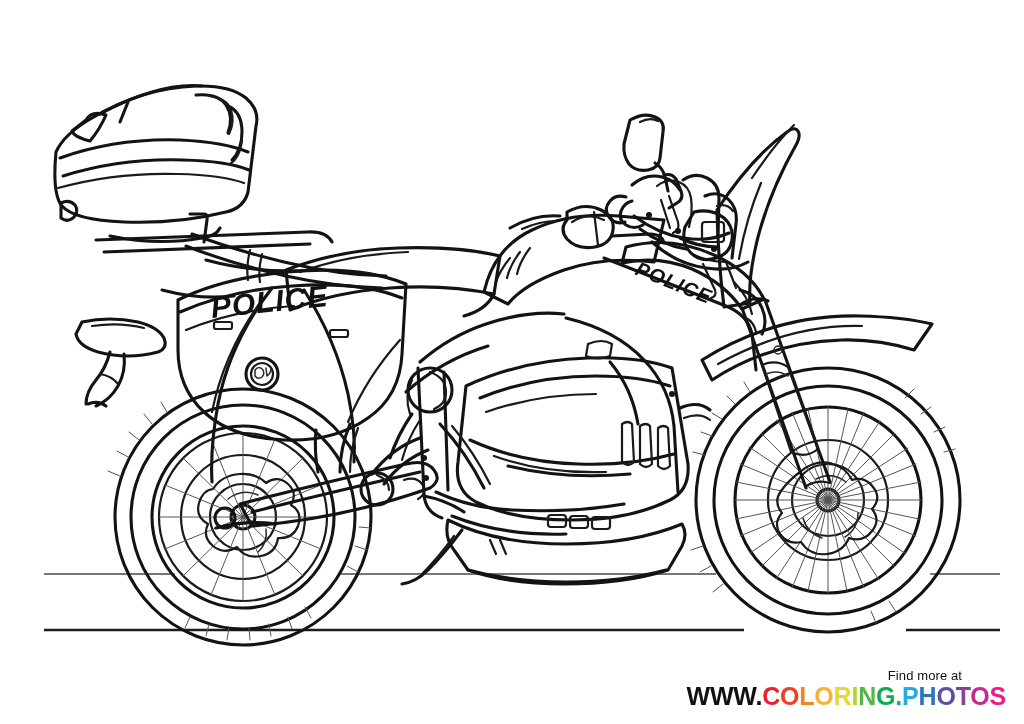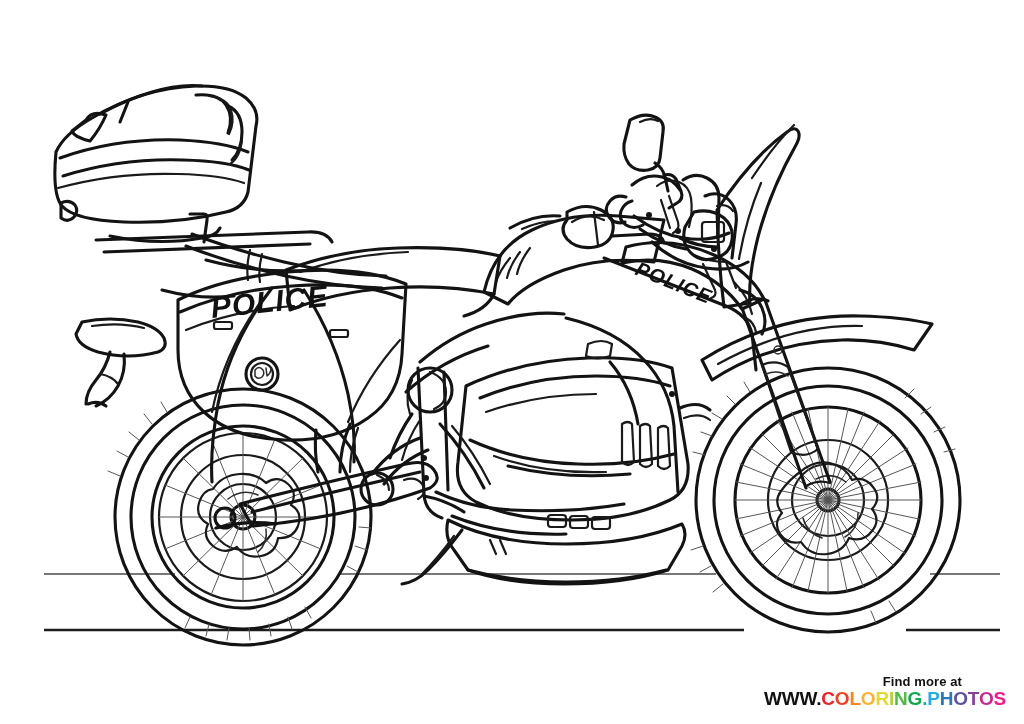--- a/index.html
+++ b/index.html
@@ -53,29 +53,29 @@
     position: absolute;
     right: 18px;
     bottom: 14px;
     text-align: right;
     line-height: 1.08;
     user-select: none;
   }
   #wm-top {
     font-family: "Liberation Sans", sans-serif;
     font-size: 13px;
-    font-weight: bold;
+    font-weight: normal;
     color: #111111;
     letter-spacing: 0.1px;
     margin-right: 44px;
     display: block;
   }
   #wm-url {
     font-family: "Liberation Sans", sans-serif;
-    font-size: 19px;
+    font-size: 25px;
     font-weight: bold;
     letter-spacing: -0.2px;
     white-space: nowrap;
     display: block;
   }
   #wm-url .w { color: #111111; }
   #wm-url .ch { display: inline; }
 </style>
 </head>
 <body>

